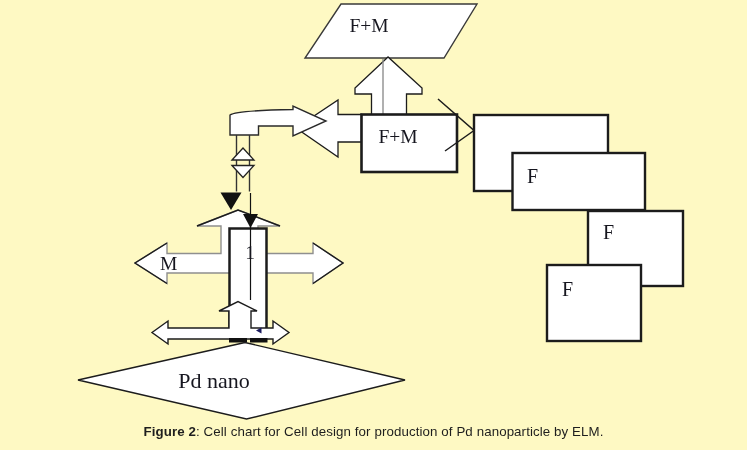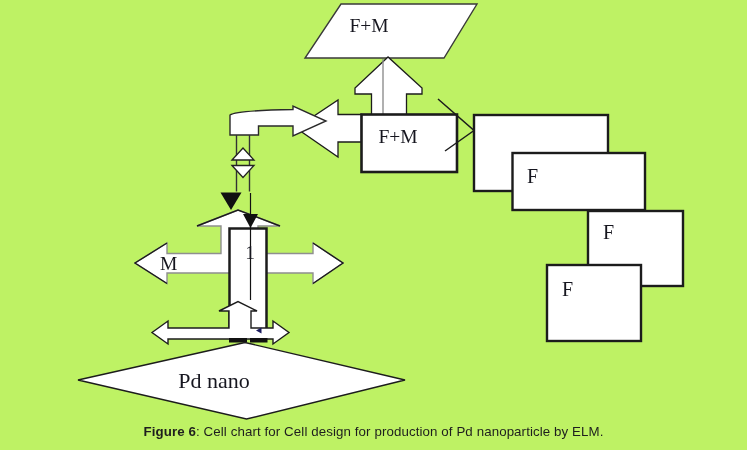--- a/index.html
+++ b/index.html
@@ -1,19 +1,19 @@
 <!DOCTYPE html>
 <html><head>
 <meta charset="utf-8">
 <style>
   html,body{margin:0;padding:0;background:#ffffff;}
   .canvas{
     position:relative;
     width:747px;height:450px;
-    background:#bef264;
+    background:#fef9c3;
     font-family:"Liberation Serif", serif;
     overflow:hidden;
   }
   svg text{
     font-family:"Liberation Serif", serif;
     fill:#16161f;
   }
   .node-label{font-size:19.5px;}
   .f-label{font-size:20px;}
   .cell-label{font-size:19.5px;}
@@ -81,14 +81,14 @@
     <polygon points="152,332.5 168,321 168,328 229,328 229,311 219,311 238,301.5 257,311 251,311 251,328 273,328 273,321 289,332.5 273,344 273,339 168,339 168,344" fill="#ffffff" stroke="#1c1c1c" stroke-width="1.4"></polygon>
     <rect x="229" y="338" width="18" height="4.5" fill="#111111"></rect>
     <rect x="250" y="338" width="17.5" height="4.5" fill="#111111"></rect>
     <polygon points="261.5,327.5 256,330.5 261.5,333.5" fill="#1a1a5e"></polygon>
 
     <polygon points="245,342.5 78,380 246.5,419 405,380" fill="#ffffff" stroke="#1c1c1c" stroke-width="1.4"></polygon>
     <text x="214" y="388" text-anchor="middle" class="diamond-label">Pd nano</text>
   </svg>
 
   
-  <div class="caption"><b>Figure 6</b><span>: Cell chart for Cell design for production of Pd nanoparticle by ELM.</span></div>
+  <div class="caption"><b>Figure 2</b><span>: Cell chart for Cell design for production of Pd nanoparticle by ELM.</span></div>
 </div>
 
 </body></html>

